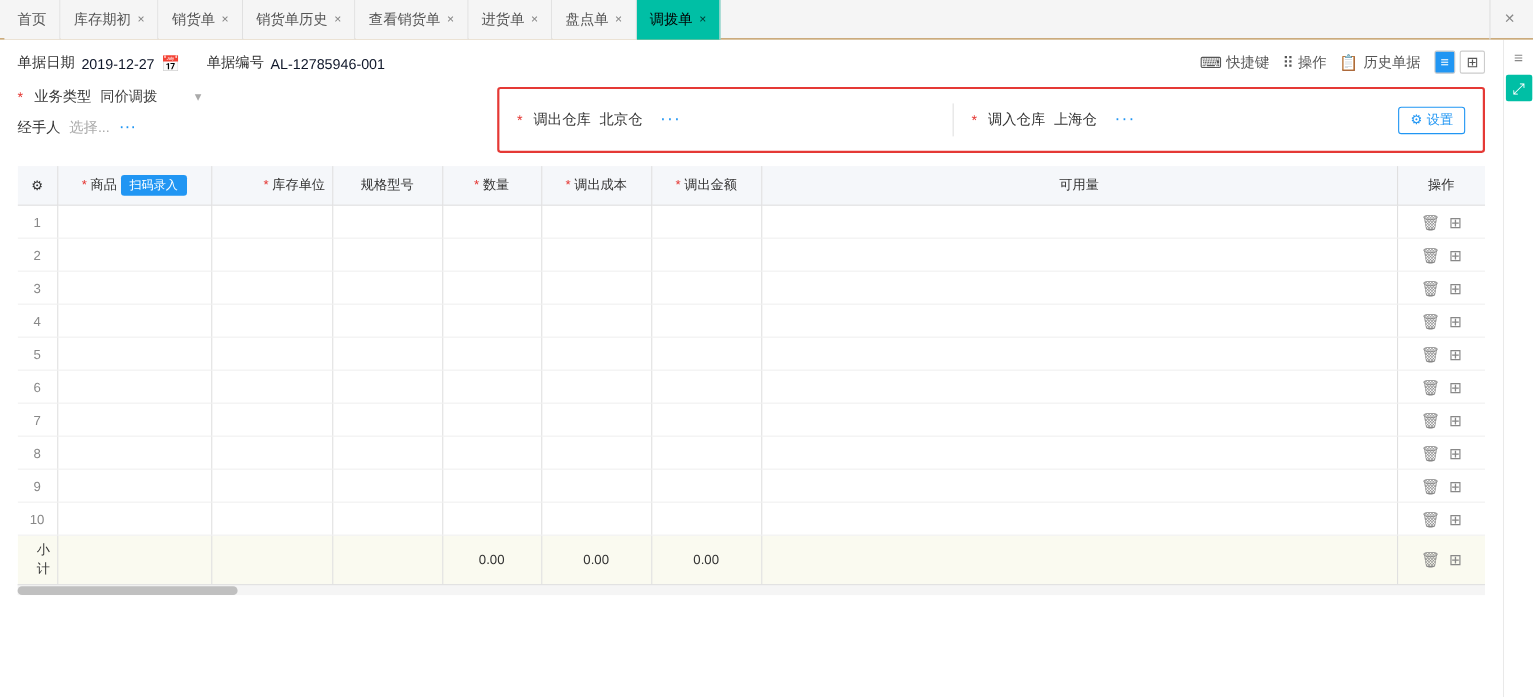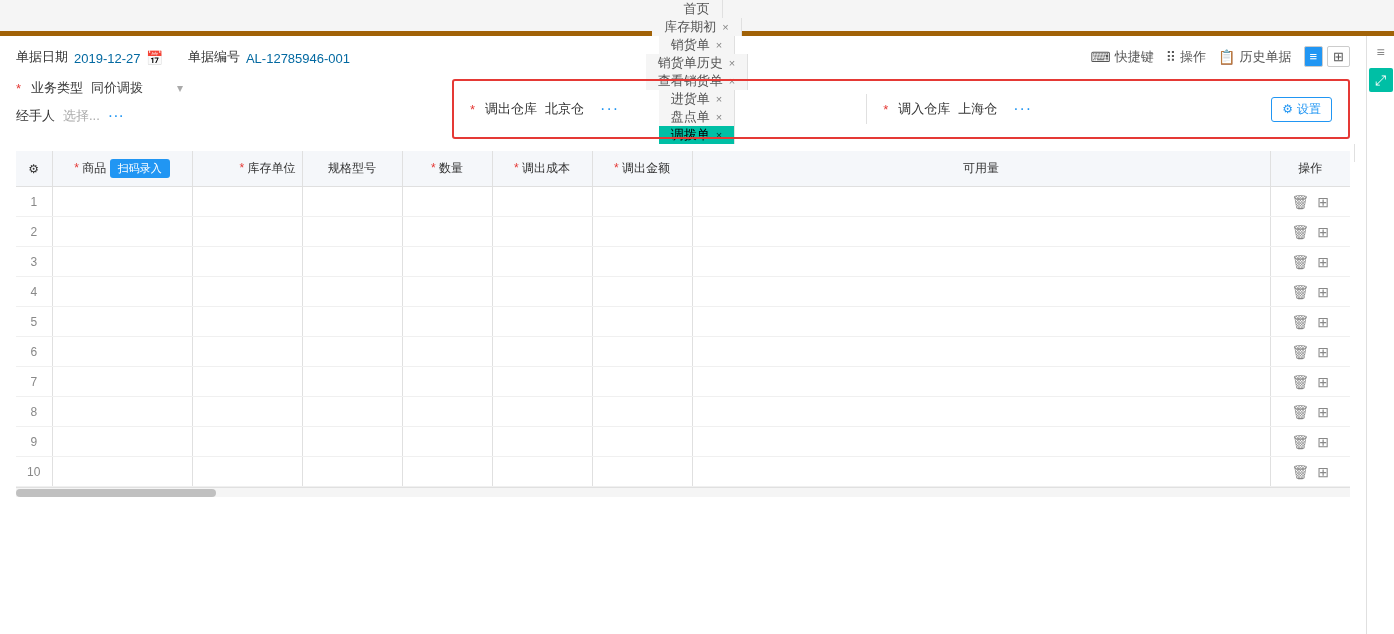--- a/index.html
+++ b/index.html
@@ -3,24 +3,23 @@
   <meta charset="utf-8">
   <style>
     * { box-sizing: border-box; margin: 0; padding: 0; }
     body { font-family: "Microsoft YaHei", "PingFang SC", sans-serif; font-size: 13px; color: #333; background: #fff; overflow: hidden; }
     
     
     .tab-bar {
       display: flex;
       align-items: center;
       background: #f5f5f5;
-      border-bottom: 5px solid #a16207;
+      border-bottom: 1px solid #a16207;
       height: 36px;
       padding: 0 4px;
-      flex-direction: column;
     }
     .tab-item {
       display: flex;
       align-items: center;
       padding: 0 12px;
       height: 36px;
       cursor: pointer;
       font-size: 13px;
       color: #555;
       border-right: 1px solid #e0e0e0;
@@ -64,21 +63,21 @@
       margin-bottom: 12px;
       gap: 24px;
     }
     .header-field {
       display: flex;
       align-items: flex-end;
       gap: 6px;
       font-size: 13px;
     }
     .header-label { color: #333; }
-    .header-value { color: #0369a1; font-weight: 500; }
+    .header-value { color: #0f172a; font-weight: 500; }
     .calendar-icon {
       color: #00bfa5;
       cursor: pointer;
       font-size: 14px;
     }
     .header-actions {
       margin-left: auto;
       display: flex;
       align-items: center;
       gap: 12px;
@@ -594,20 +593,36 @@
             <td></td>
             <td></td>
             <td></td>
             <td>
     <div class="op-icons">
       <span class="op-icon" title="删除">🗑</span>
       <span class="op-icon op-icon-copy" title="复制">⊞</span>
     </div>
   </td>
           </tr>
+          <tr class="subtotal-row">
+            <td class="row-num" style="text-align: right; color: rgb(51, 51, 51);">小计</td>
+            <td></td>
+            <td></td>
+            <td></td>
+            <td>0.00</td>
+            <td>0.00</td>
+            <td>0.00</td>
+            <td></td>
+            <td>
+    <div class="op-icons">
+      <span class="op-icon" title="删除">🗑</span>
+      <span class="op-icon op-icon-copy" title="复制">⊞</span>
+    </div>
+  </td>
+          </tr>
         </tbody>
     </table>
   </div>
 
   <div class="bottom-scroll">
     <div class="scroll-thumb"></div>
   </div>
 
 </div>
 

